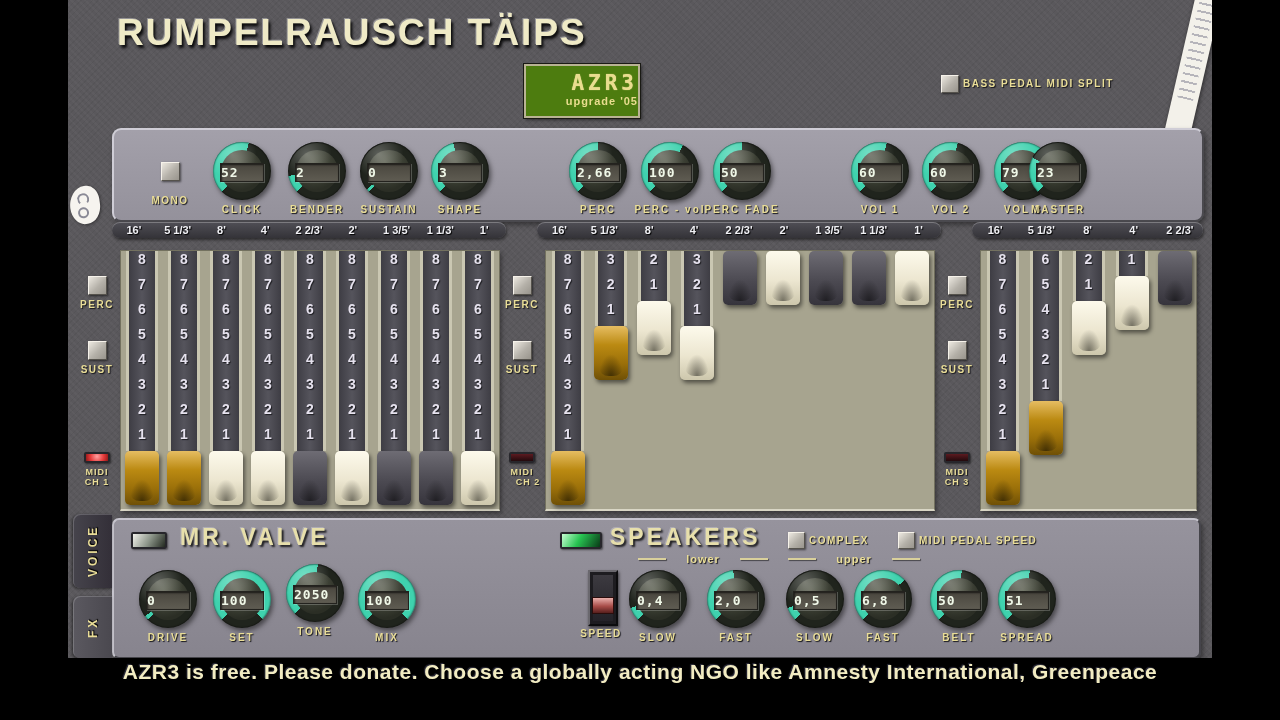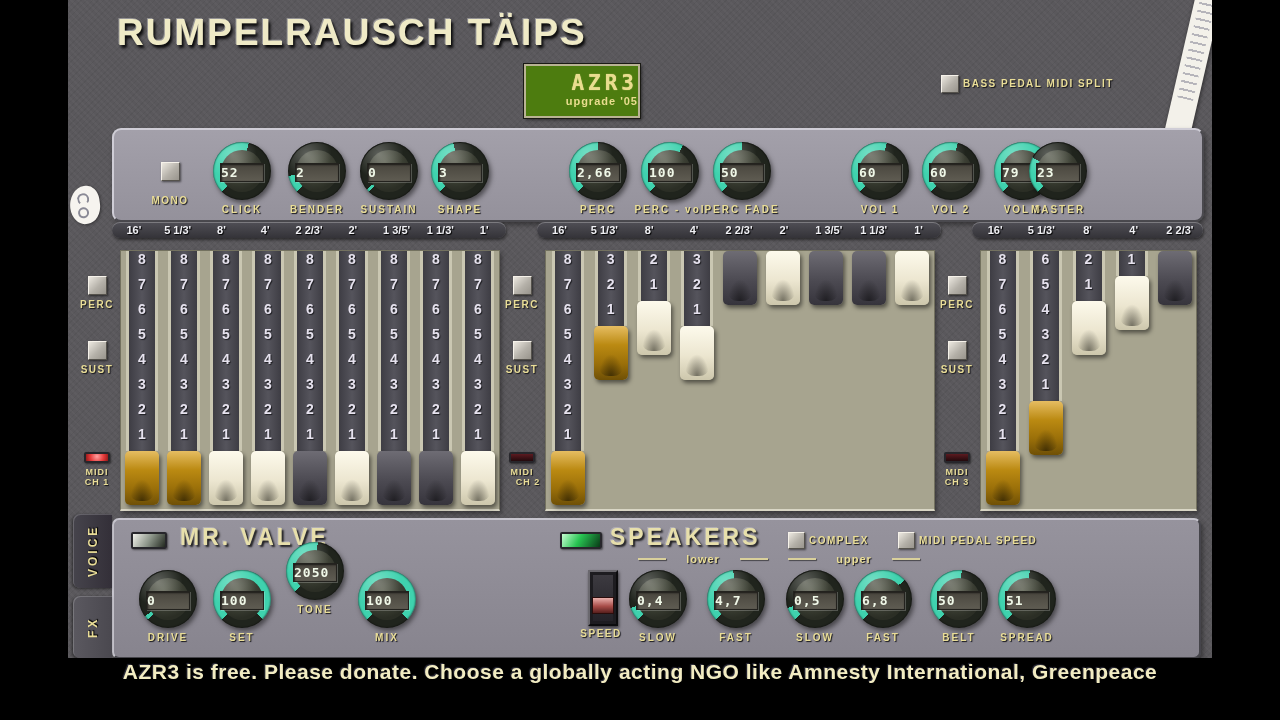--- a/index.html
+++ b/index.html
@@ -288,21 +288,21 @@
       <div class="kdisp">0</div>
       <div class="klabel">DRIVE</div>
     </div>
     <div class="knob" style="left: 213px; top: 570px;">
       <div class="ring" style="background: conic-gradient(from 225deg, rgb(63, 210, 174) 0deg, rgb(63, 210, 174) 270deg, rgb(32, 36, 29) 270deg, rgb(32, 36, 29) 360deg);"></div>
       <div class="face"></div>
       <div class="gloss"></div>
       <div class="kdisp">100</div>
       <div class="klabel">SET</div>
     </div>
-    <div class="knob" style="left: 286px; top: 542px;">
+    <div class="knob" style="left: 286px; top: 564px;">
       <div class="ring" style="background: conic-gradient(from 225deg, rgb(63, 210, 174) 0deg, rgb(63, 210, 174) 140.4deg, rgb(32, 36, 29) 140.4deg, rgb(32, 36, 29) 360deg);"></div>
       <div class="face"></div>
       <div class="gloss"></div>
       <div class="kdisp">2050</div>
       <div class="klabel">TONE</div>
     </div>
     <div class="knob" style="left: 358px; top: 570px;">
       <div class="ring" style="background: conic-gradient(from 225deg, rgb(63, 210, 174) 0deg, rgb(63, 210, 174) 270deg, rgb(32, 36, 29) 270deg, rgb(32, 36, 29) 360deg);"></div>
       <div class="face"></div>
       <div class="gloss"></div>
@@ -313,21 +313,21 @@
       <div class="ring" style="background: conic-gradient(from 225deg, rgb(63, 210, 174) 0deg, rgb(63, 210, 174) 27deg, rgb(32, 36, 29) 27deg, rgb(32, 36, 29) 360deg);"></div>
       <div class="face"></div>
       <div class="gloss"></div>
       <div class="kdisp">0,4</div>
       <div class="klabel">SLOW</div>
     </div>
     <div class="knob" style="left: 707px; top: 570px;">
       <div class="ring" style="background: conic-gradient(from 225deg, rgb(63, 210, 174) 0deg, rgb(63, 210, 174) 129.6deg, rgb(32, 36, 29) 129.6deg, rgb(32, 36, 29) 360deg);"></div>
       <div class="face"></div>
       <div class="gloss"></div>
-      <div class="kdisp">4,7</div>
+      <div class="kdisp">2,0</div>
       <div class="klabel">FAST</div>
     </div>
     <div class="knob" style="left: 786px; top: 570px;">
       <div class="ring" style="background: conic-gradient(from 225deg, rgb(63, 210, 174) 0deg, rgb(63, 210, 174) 27deg, rgb(32, 36, 29) 27deg, rgb(32, 36, 29) 360deg);"></div>
       <div class="face"></div>
       <div class="gloss"></div>
       <div class="kdisp">0,5</div>
       <div class="klabel">SLOW</div>
     </div>
     <div class="knob" style="left: 854px; top: 570px;">

